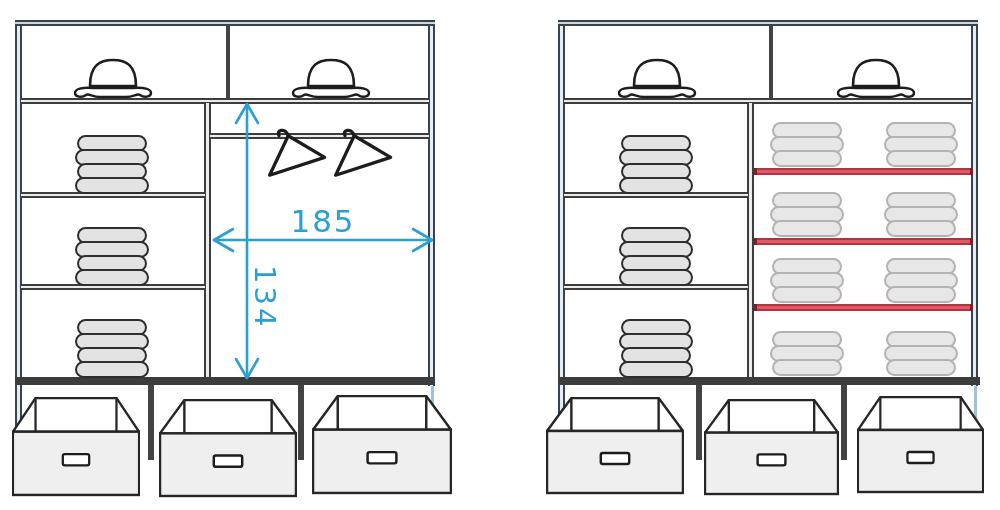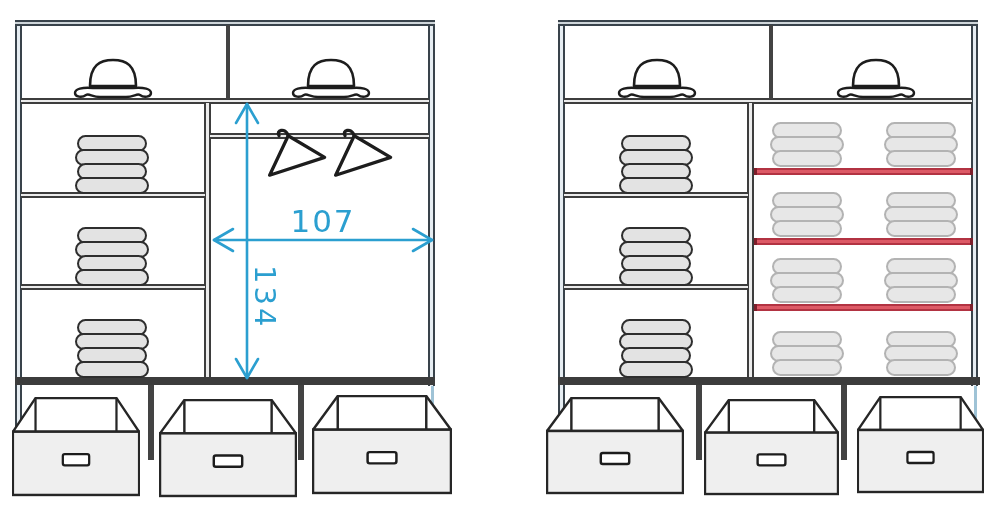--- a/index.html
+++ b/index.html
@@ -110,21 +110,21 @@
     <svg class="dim-svg" style="left:200px;top:95px;" width="240" height="290" viewBox="0 0 240 290">
       <g stroke="#2b9fd0" stroke-width="2.6" stroke-linecap="round" fill="none">
         <path d="M47,9 L47,283"></path>
         <path d="M47,9 L36,28 M47,9 L58,28"></path>
         <path d="M47,283 L36,264 M47,283 L58,264"></path>
         <path d="M14,145 L232,145"></path>
         <path d="M14,145 L33,134 M14,145 L33,156"></path>
         <path d="M232,145 L213,134 M232,145 L213,156"></path>
       </g>
     </svg>
-    <div class="dim-label" style="left:214px;top:206px;width:218px;">107</div>
+    <div class="dim-label" style="left:214px;top:206px;width:218px;">185</div>
     <div class="dim-label vertical" style="left:250px;top:260px;height:74px;">134</div>
 
     <div class="drawer" style="left:12px;top:397px;width:128px;height:100px;">
   <svg viewBox="0 0 136 98" preserveAspectRatio="none">
     <polygon points="1,34 25,1 111,1 135,34" fill="#ffffff" stroke="#262626" stroke-width="2.4"></polygon>
     <line x1="25" y1="1" x2="25" y2="34" stroke="#262626" stroke-width="2.4"></line>
     <line x1="111" y1="1" x2="111" y2="34" stroke="#262626" stroke-width="2.4"></line>
     <rect x="1" y="34" width="134" height="62" fill="#efefef" stroke="#262626" stroke-width="2.4"></rect>
     <rect x="54" y="56" width="28" height="11" rx="2" fill="#ffffff" stroke="#1d1d1d" stroke-width="2.4"></rect>
   </svg>

